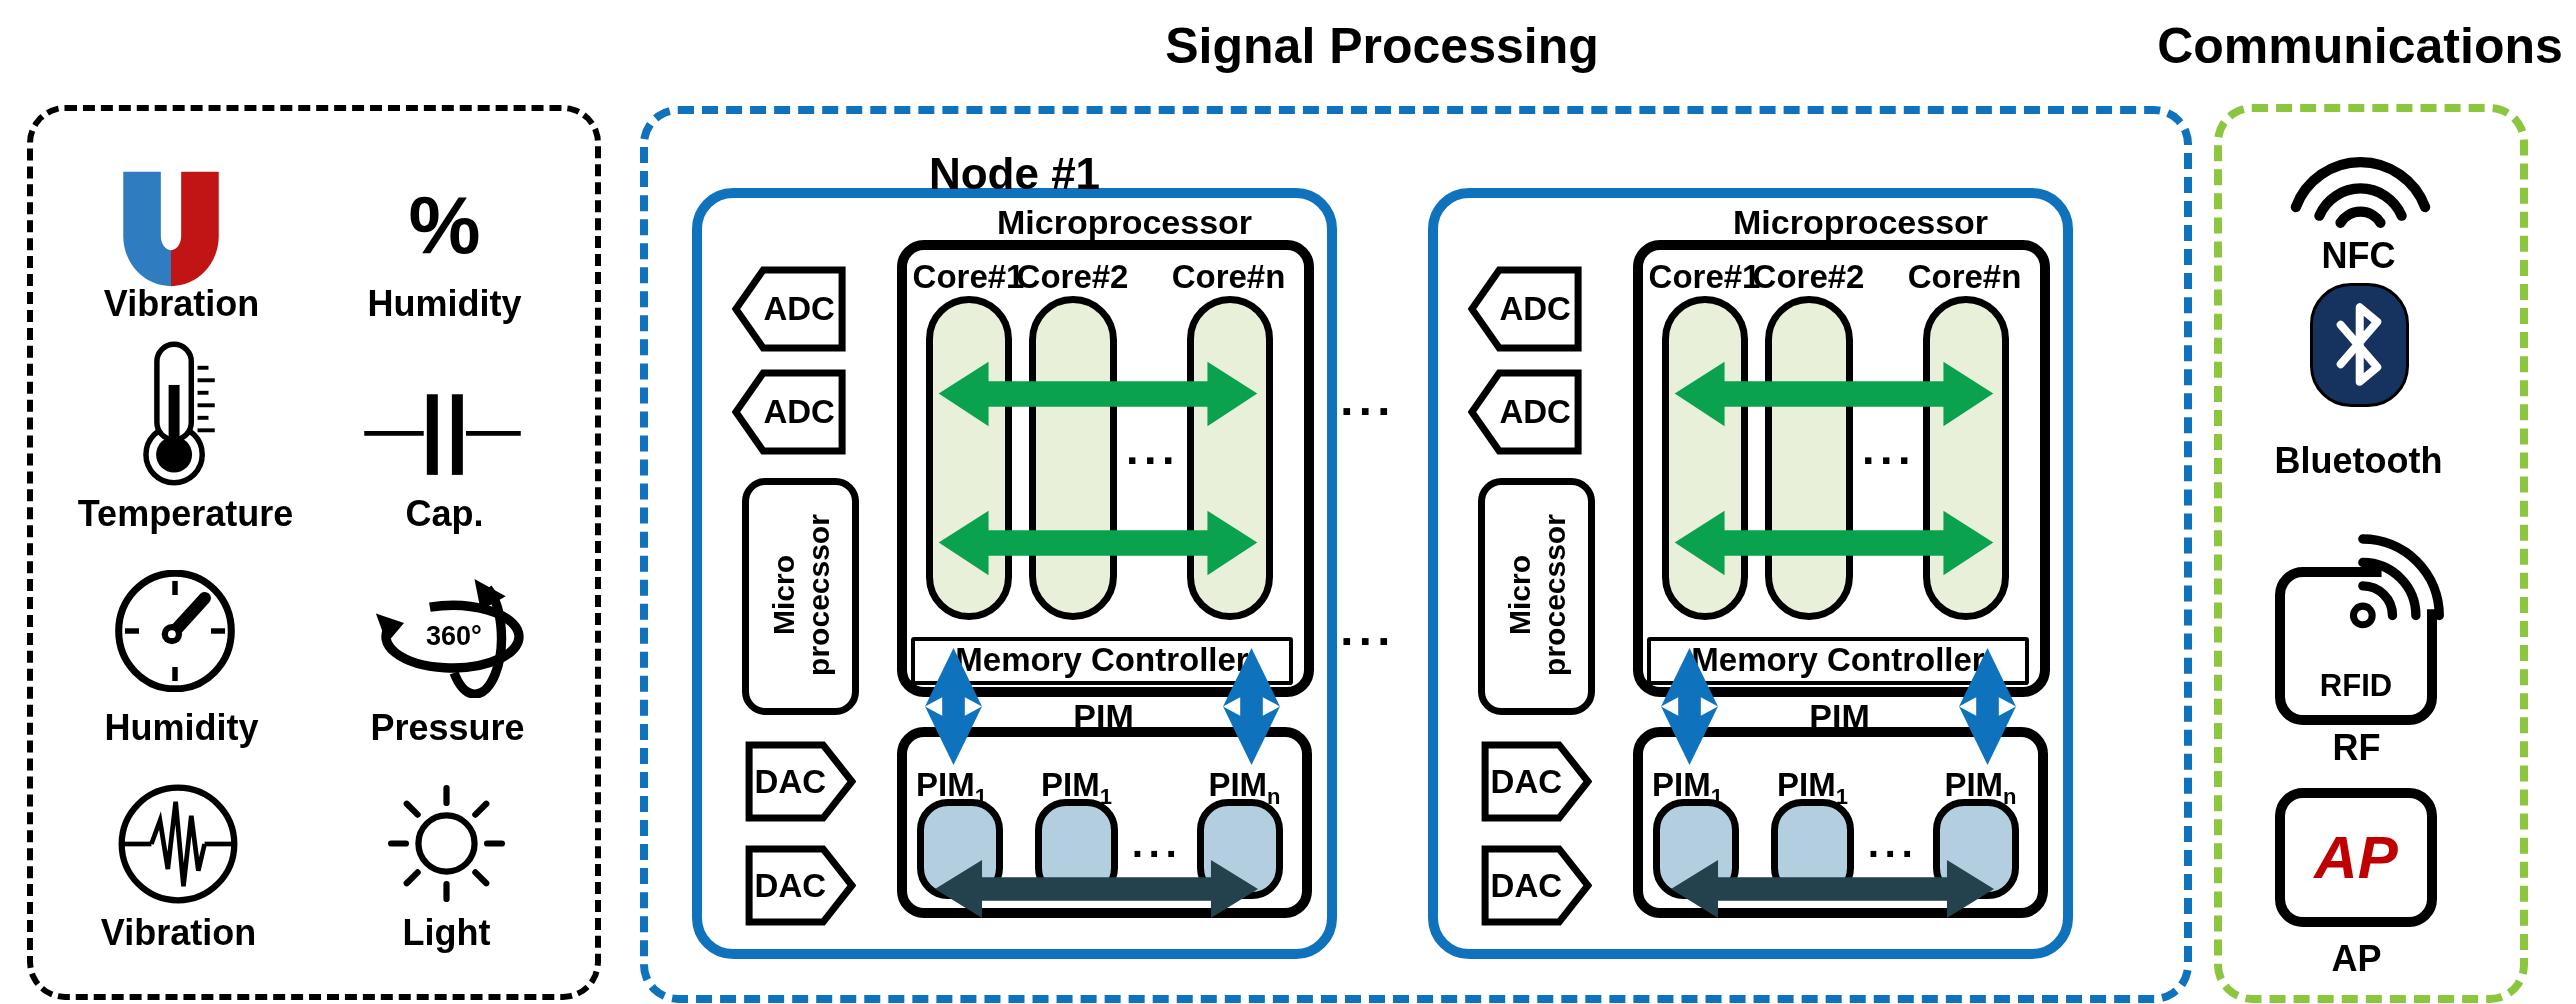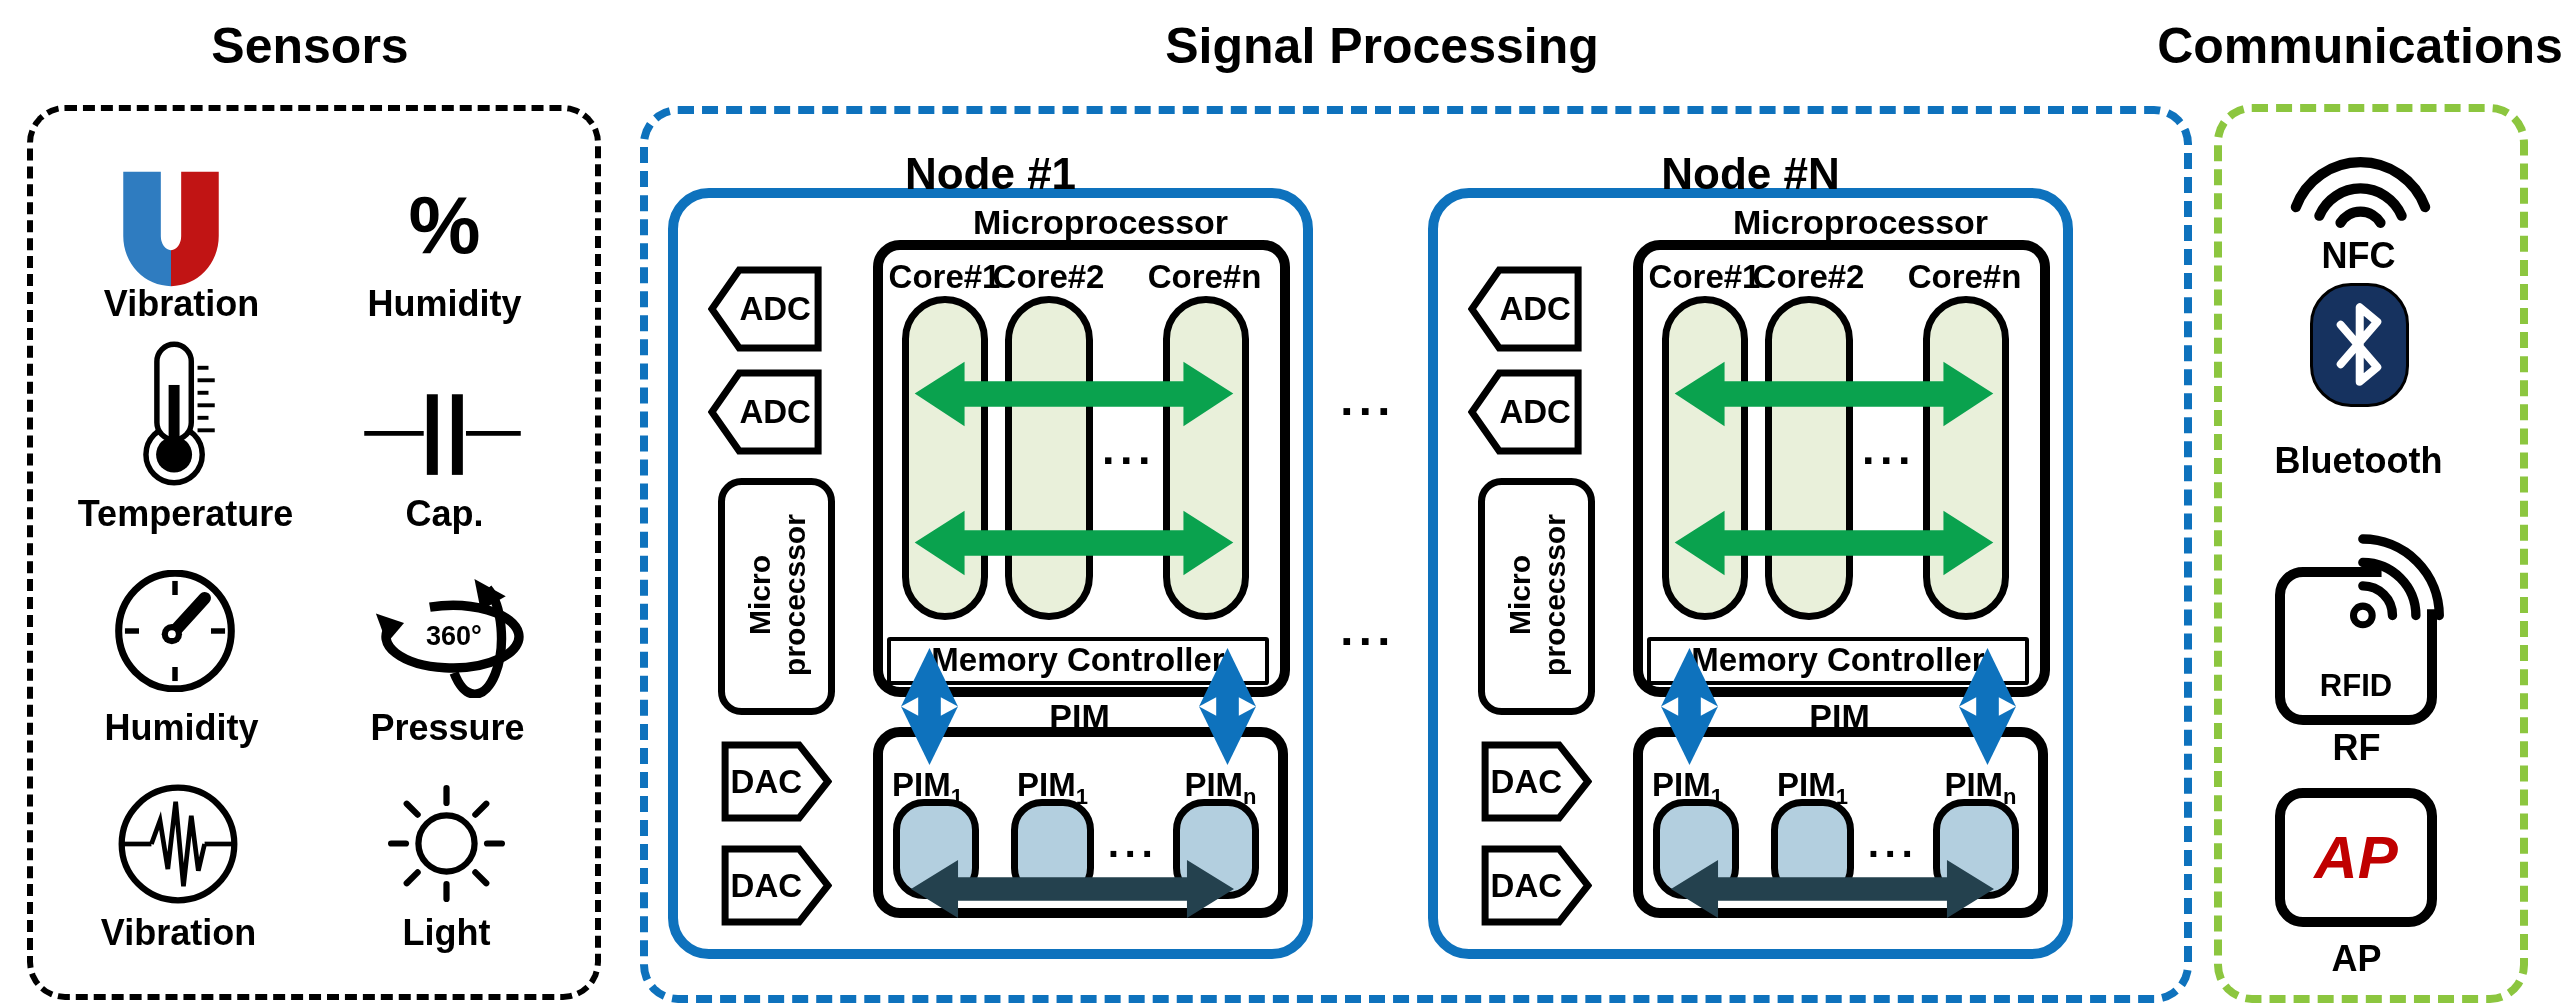--- a/index.html
+++ b/index.html
@@ -68,21 +68,20 @@
   .apbox { position:absolute; left:2275px; top:788px; width:162px; height:139px;
            border:10.2px solid #000; border-radius:28px; box-sizing:border-box; background:#fff;
            display:flex; align-items:center; justify-content:center; }
   .ap-text { color:#C00000; font-size:60px; font-weight:bold; font-style:italic; }
 </style>
 </head>
 <body>
 
 <div class="stage">
 
-  <div class="abs ctr section-title" style="left:75px;top:17px;width:470px">Sensors</div>
   <div class="abs ctr section-title" style="left:1069px;top:17px;width:626px">Signal Processing</div>
   <div class="abs ctr section-title" style="left:2141px;top:17px;width:438px">Communications</div>
 
   <div class="dashedbox box-sensors"></div>
   <div class="dashedbox box-signal"></div>
   <div class="dashedbox box-comms"></div>
 
   <svg class="abs" style="left:117px;top:167px" width="108" height="124" viewBox="0 0 138 158">
     <path d="M8,6 V88 A61,64 0 0 0 69,152 L69,106 A13,18 0 0 1 56,88 V6 Z" fill="#2F7CC0"></path>
     <path d="M130,6 V88 A61,64 0 0 1 69,152 L69,106 A13,18 0 0 0 82,88 V6 Z" fill="#C11414"></path>
@@ -153,21 +152,21 @@
         <line x1="127" y1="75" x2="146" y2="75"></line>
       <line x1="24" y1="24" x2="38" y2="38"></line>
         <line x1="112" y1="112" x2="126" y2="126"></line>
       <line x1="112" y1="38" x2="126" y2="24"></line>
         <line x1="24" y1="126" x2="38" y2="112"></line>
     </g>
   </svg>
   <span class="sensor-label" style="left:61px;top:912px">Vibration</span>
   <span class="sensor-label" style="left:329px;top:912px">Light</span>
 
-  <div class="node" style="left:668px">
+  <div class="node" style="left:692px">
   <span class="node-title">Node #1</span>
   <span class="np-label">Microprocessor</span>
 
   <div class="microbox"></div>
 
   <span class="core-label" style="left:204px">Core#1</span>
   <span class="core-label" style="left:308px">Core#2</span>
   <span class="core-label" style="left:464px">Core#n</span>
 
   <div class="pill" style="left:224px;width:86px"></div>
@@ -241,21 +240,20 @@
     <span>DAC</span>
   </div>
   <div class="badge dac" style="left:43px;top:647px;width:111px;height:81px">
     <svg width="111" height="81" viewBox="0 0 142 104">
       <polygon points="5,5 100,5 137,52 100,99 5,99" fill="#fff" stroke="#000" stroke-width="9"></polygon>
     </svg>
     <span>DAC</span>
   </div>
 </div>
   <div class="node" style="left:1428px">
-  <span class="node-title">Node #N</span>
   <span class="np-label">Microprocessor</span>
 
   <div class="microbox"></div>
 
   <span class="core-label" style="left:204px">Core#1</span>
   <span class="core-label" style="left:308px">Core#2</span>
   <span class="core-label" style="left:464px">Core#n</span>
 
   <div class="pill" style="left:224px;width:86px"></div>
   <div class="pill" style="left:327px;width:88px"></div>

